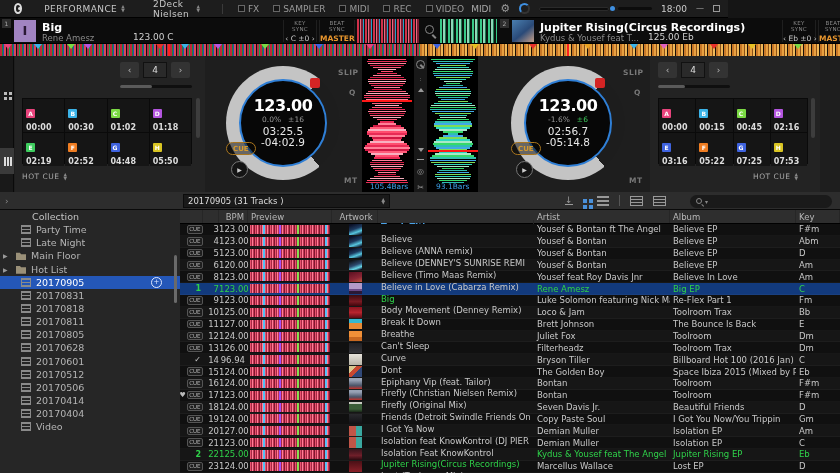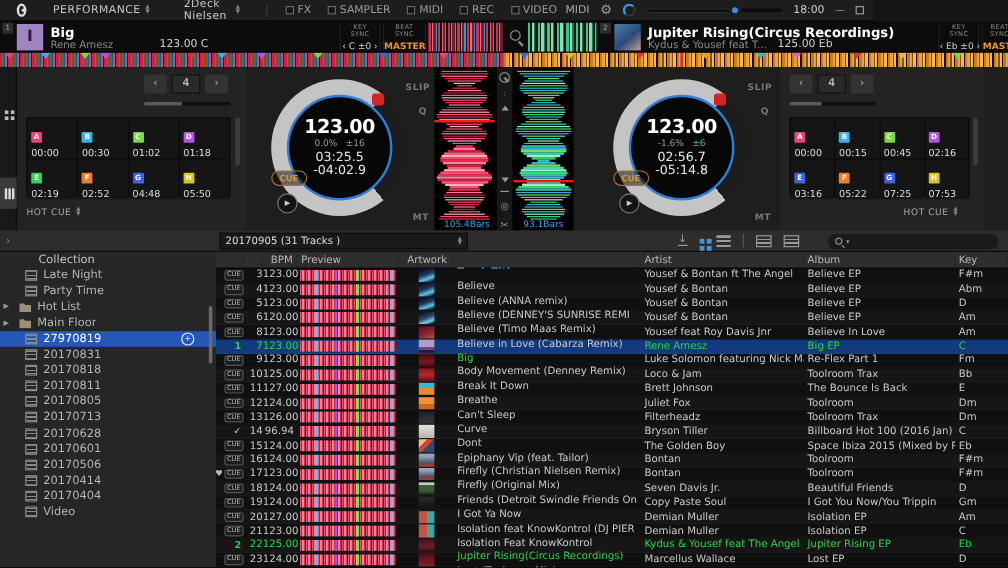--- a/index.html
+++ b/index.html
@@ -58,21 +58,21 @@
   .ficon{position:absolute;left:4px;top:9px;width:1.5px;height:9px;background:#ddd;box-shadow:3px 0 #ddd,6px 0 #ddd;}
   .panel{position:absolute;top:0;height:136px;background:#232323;}
   .pager{position:absolute;display:flex;gap:4px;}
   .pbtn{width:19px;height:16px;background:#333;border:none;color:#bbb;font-size:9px;border-radius:2px;line-height:14px;}
   .pnum{width:24px;height:16px;background:#2a2a2a;border:1px solid #111;color:#ddd;font-size:9px;text-align:center;line-height:15px;}
   .pbar{position:absolute;height:3px;background:#0f0f0f;border-radius:2px;}
   .pbar i{display:block;height:3px;background:#5a5a5a;border-radius:2px;}
   .cuegrid{position:absolute;display:grid;grid-template-columns:repeat(4,1fr);grid-template-rows:1fr 1fr;gap:1px;background:#0a0a0a;border:1px solid #0a0a0a;}
   .cuecell{background:#151515;padding:2px 0 0 3px;}
   .cuechip{display:inline-block;width:9px;height:9px;font-size:6px;font-weight:bold;color:#fff;text-align:center;line-height:9px;border-radius:1px;}
-  .cuetime{display:block;font-size:8px;color:#ddd;margin-top:3px;}
+  .cuetime{display:block;font-size:8px;color:#ddd;margin-top:3px;font-weight:bold;}
   .vsb{position:absolute;width:4px;background:#3d3d3d;border-radius:2px;}
   .hcfoot{position:absolute;display:flex;align-items:center;gap:4px;font-size:7.5px;color:#a8a8a8;letter-spacing:.5px;}
 
   
   .jog{position:absolute;top:10px;width:114px;height:114px;border-radius:50%;background:conic-gradient(from 0deg,#c4c4c4 0 40deg,#1d1d1d 40deg 140deg,#c4c4c4 140deg 360deg);}
   .jogmark{position:absolute;left:84px;top:12px;width:10px;height:10px;background:#d42424;border-radius:2px;}
   .joginner{position:absolute;inset:13px;background:#070707;border:2px solid #2f7fd6;border-radius:50%;display:flex;flex-direction:column;align-items:center;justify-content:center;}
   .jbpm{font-size:16px;font-weight:bold;color:#fff;letter-spacing:-.5px;line-height:16px;}
   .jline{font-size:7.5px;color:#9a9a9a;display:flex;gap:7px;margin:1px 0 2px;}
   .jtime{font-size:10.5px;color:#e8e8e8;line-height:11.5px;}
@@ -595,45 +595,45 @@
       <div class="ti top">
         <span class="exp"></span>
         <span class="ic"></span>
         <span class="lbl">Collection</span>
       </div>
 
 
       <div class="ti pl">
         <span class="exp"></span>
         <span class="ic ic-pl"></span>
+        <span class="lbl">Party Time</span>
+      </div>
+
+      <div class="ti pl">
+        <span class="exp"></span>
+        <span class="ic ic-pl"></span>
         <span class="lbl">Late Night</span>
       </div>
 
       <div class="ti pl">
-        <span class="exp"></span>
-        <span class="ic ic-pl"></span>
-        <span class="lbl">Party Time</span>
+        <span class="exp">▶</span>
+        <span class="ic ic-folder"></span>
+        <span class="lbl">Main Floor</span>
       </div>
 
       <div class="ti pl">
         <span class="exp">▶</span>
         <span class="ic ic-folder"></span>
         <span class="lbl">Hot List</span>
       </div>
 
-      <div class="ti pl">
-        <span class="exp">▶</span>
-        <span class="ic ic-folder"></span>
-        <span class="lbl">Main Floor</span>
-      </div>
-
       <div class="ti sel">
         <span class="exp"></span>
         <span class="ic ic-pl"></span>
-        <span class="lbl">27970819</span>
+        <span class="lbl">20170905</span>
       </div>
 
       <div class="ti pl">
         <span class="exp"></span>
         <span class="ic ic-pl"></span>
         <span class="lbl">20170831</span>
       </div>
 
       <div class="ti pl">
         <span class="exp"></span>
@@ -647,38 +647,38 @@
         <span class="lbl">20170811</span>
       </div>
 
       <div class="ti pl">
         <span class="exp"></span>
         <span class="ic ic-pl"></span>
         <span class="lbl">20170805</span>
       </div>
 
 
-      <div class="ti pl">
-        <span class="exp"></span>
-        <span class="ic ic-pl"></span>
-        <span class="lbl">20170713</span>
-      </div>
 
       <div class="ti pl">
         <span class="exp"></span>
         <span class="ic ic-pl"></span>
         <span class="lbl">20170628</span>
       </div>
 
       <div class="ti pl">
         <span class="exp"></span>
         <span class="ic ic-pl"></span>
         <span class="lbl">20170601</span>
       </div>
 
+      <div class="ti pl">
+        <span class="exp"></span>
+        <span class="ic ic-pl"></span>
+        <span class="lbl">20170512</span>
+      </div>
 
       <div class="ti pl">
         <span class="exp"></span>
         <span class="ic ic-pl"></span>
         <span class="lbl">20170506</span>
       </div>
 
       <div class="ti pl">
         <span class="exp"></span>
         <span class="ic ic-pl"></span>

